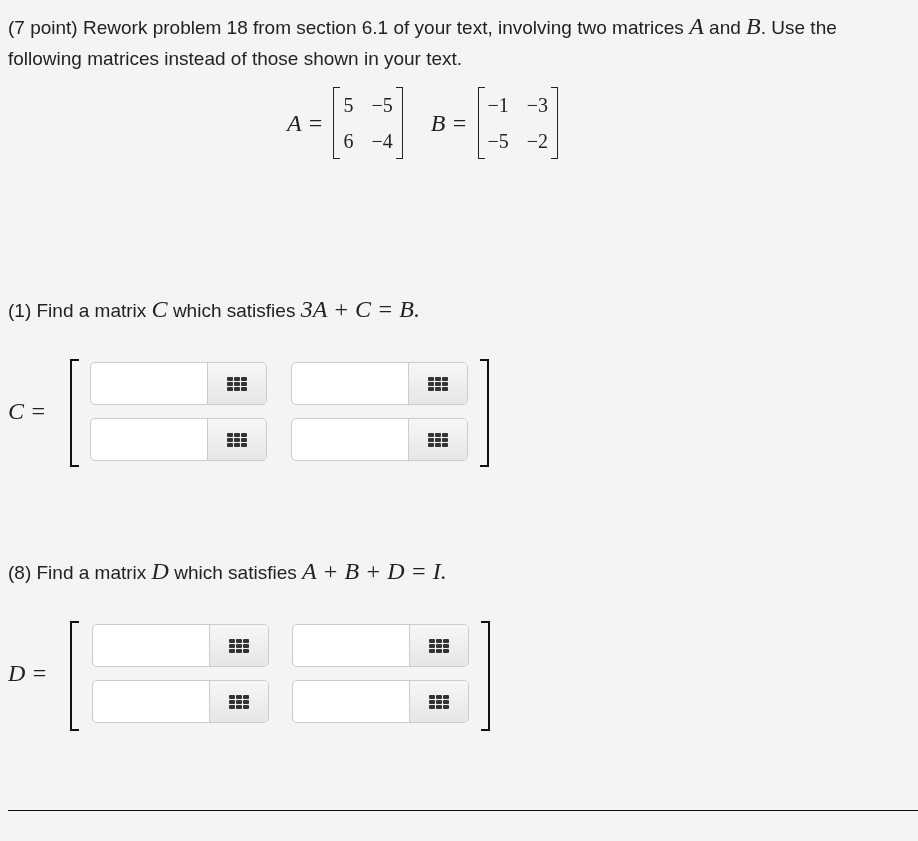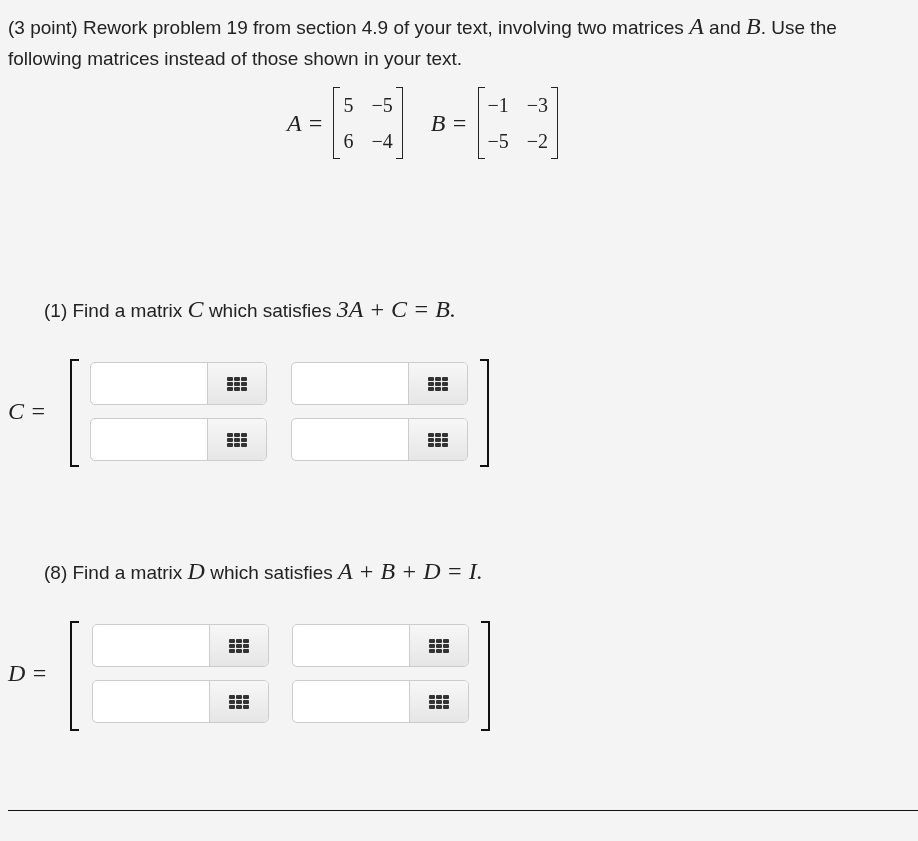--- a/index.html
+++ b/index.html
@@ -11,39 +11,39 @@
   .given { position:absolute; top:88px; left:283px; height:70px; display:flex; align-items:center;
            font-family:"Liberation Serif", serif; font-size:22px; }
   .mat { position:relative; display:inline-grid; grid-template-columns:auto auto; column-gap:18px; row-gap:4px;
          padding:2px 10px; margin:0 6px; }
   .mat::before, .mat::after { content:""; position:absolute; top:0; bottom:0; width:6px;
          border-top:1.5px solid #222; border-bottom:1.5px solid #222; }
   .mat::before { left:0; border-left:1.5px solid #222; }
   .mat::after { right:0; border-right:1.5px solid #222; }
   .mat span { text-align:right; font-size:20px; line-height:32px; }
   .eq { margin:0 4px; }
-  .q { position:absolute; left:8px; font-size:19px;margin-left:36px; }
+  .q { position:absolute; left:8px; font-size:19px; }
   .bracket { position:absolute; width:7px; border-top:2px solid #111; border-bottom:2px solid #111; }
   .bl { border-left:2px solid #111; }
   .br { border-right:2px solid #111; }
   .cell { position:absolute; width:177px; height:43px; box-sizing:border-box; border:1px solid #ccc;
           border-radius:5px; background:#fff; display:flex; overflow:hidden; }
   .cell input { flex:1; border:none; outline:none; background:transparent; width:100px; font-size:16px; padding:0 8px; }
   .cell .btn { width:58px; border-left:1px solid #ccc; background:linear-gradient(#f7f7f7,#e6e6e6);
           display:flex; align-items:center; justify-content:center; cursor:pointer; }
   .grid9 { display:grid; grid-template-columns:repeat(3,6px); grid-auto-rows:4px; gap:1px; }
   .grid9 i { background:#333; border-radius:1px; display:block; }
   .rule { position:absolute; left:8px; right:0; top:810px; border-top:1.5px solid #111; }
 </style>
 </head>
 <body>
 
 <div class="intro">
-  <span>(3 point)</span>
-  <span>Rework problem 19 from section 4.9 of your text, involving two matrices</span>
+  <span>(7 point)</span>
+  <span>Rework problem 18 from section 6.1 of your text, involving two matrices</span>
   <span class="mi">A</span>
   <span>and</span>
   <span class="mi">B</span><span>. Use the following matrices instead of those shown in your text.</span>
 </div>
 
 <div class="given">
   <span class="mi eq">A =</span>
   <span class="mat">
     <span>5</span>
     <span>−5</span>

